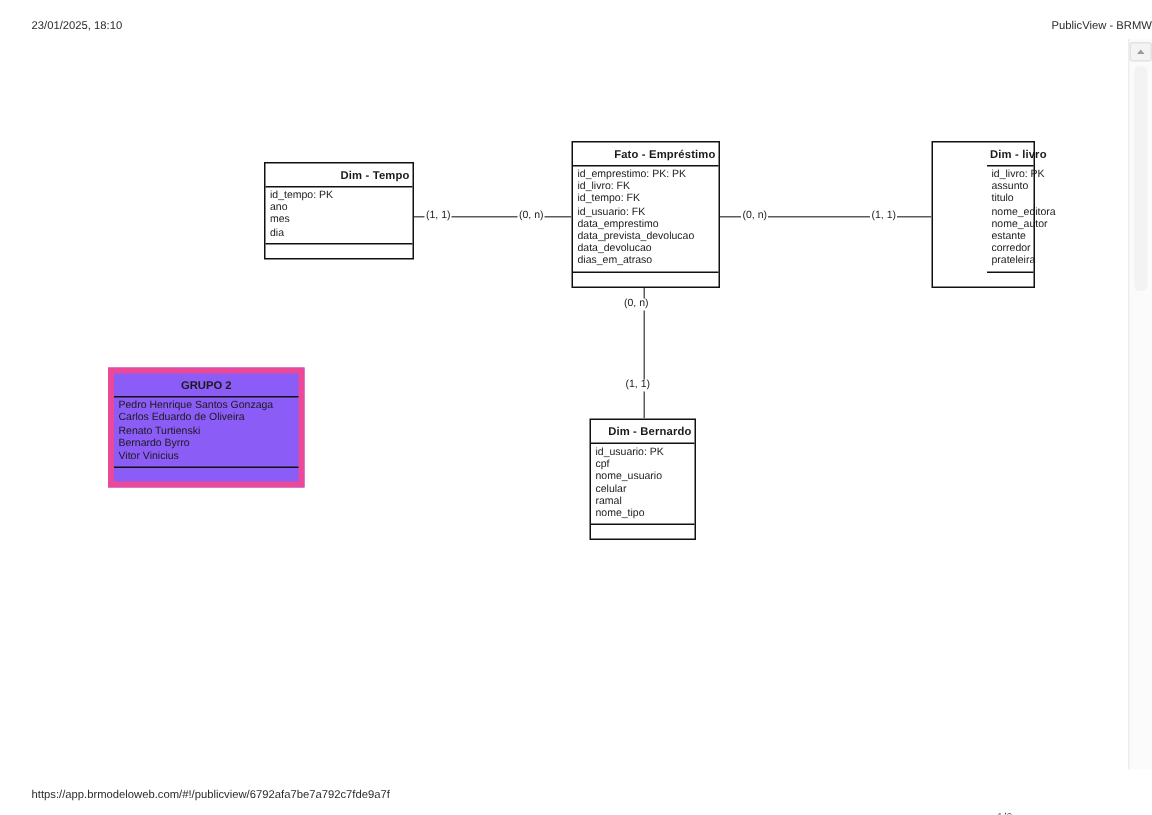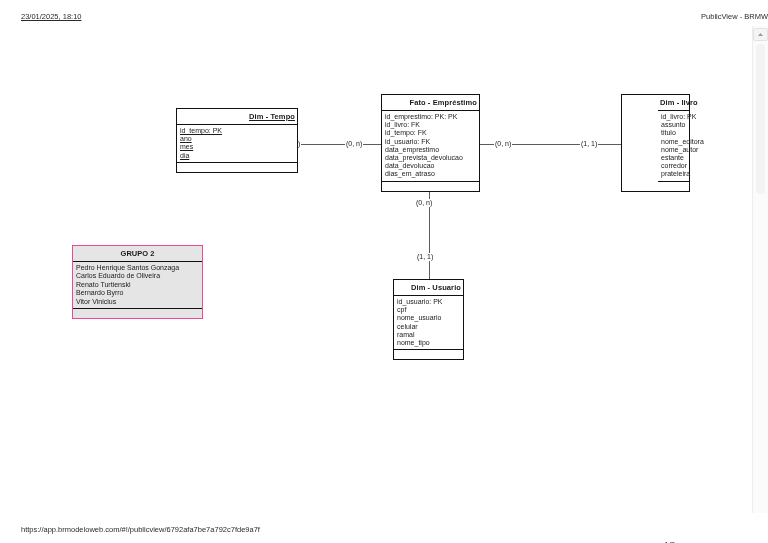--- a/index.html
+++ b/index.html
@@ -26,21 +26,20 @@
     width: 768px;
     height: 26px;
     font-size: 7.5px;
     color: #2b2b2b;
   }
   .print-header .hdr-date {
     position: absolute;
     left: 21px;
     top: 12px;
     white-space: nowrap;
-    text-decoration: underline;
   }
   .print-header .hdr-title {
     position: absolute;
     left: 0;
     top: 12px;
     width: 768px;
     text-align: right;
     white-space: nowrap;
   }
 
@@ -136,33 +135,33 @@
   .entity .attr {
     font-size: 7px;
     line-height: 8.2px;
     white-space: nowrap;
   }
   .entity .ent-foot {
     height: 9px;
   }
 
   
-  #ent-tempo   { left: 176px; top: 82px;  width: 122px; text-decoration: underline; }
+  #ent-tempo   { left: 176px; top: 82px;  width: 100px; }
   #ent-fato    { left: 381px; top: 68px;  width: 99px;  }
   #ent-livro   { left: 621px; top: 68px;  width: 69px; padding-left: 36px;  }
   #ent-usuario { left: 393px; top: 253px; width: 71px;  }
 
   
   #group-box {
     position: absolute;
     left: 72px;
     top: 219px;
     width: 131px;
-    background: #e5e5e5;
-    border: 1px solid #ec4899;
+    background: #8b5cf6;
+    border: 4px solid #ec4899;
     box-sizing: border-box;
     z-index: 3;
   }
   #group-box .grp-title {
     text-align: center;
     font-size: 7.5px;
     font-weight: bold;
     padding: 3px 2px;
     border-bottom: 1px solid #111111;
     white-space: nowrap;
@@ -259,21 +258,21 @@
       <div class="attr">nome_editora</div>
       <div class="attr">nome_autor</div>
       <div class="attr">estante</div>
       <div class="attr">corredor</div>
       <div class="attr">prateleira</div>
     </div>
     <div class="ent-foot"></div>
   </div>
 
   <div class="entity" id="ent-usuario">
-    <div class="ent-title">Dim - Usuario</div>
+    <div class="ent-title">Dim - Bernardo</div>
     <div class="ent-attrs">
       <div class="attr">id_usuario: PK</div>
       <div class="attr">cpf</div>
       <div class="attr">nome_usuario</div>
       <div class="attr">celular</div>
       <div class="attr">ramal</div>
       <div class="attr">nome_tipo</div>
     </div>
     <div class="ent-foot"></div>
   </div>

